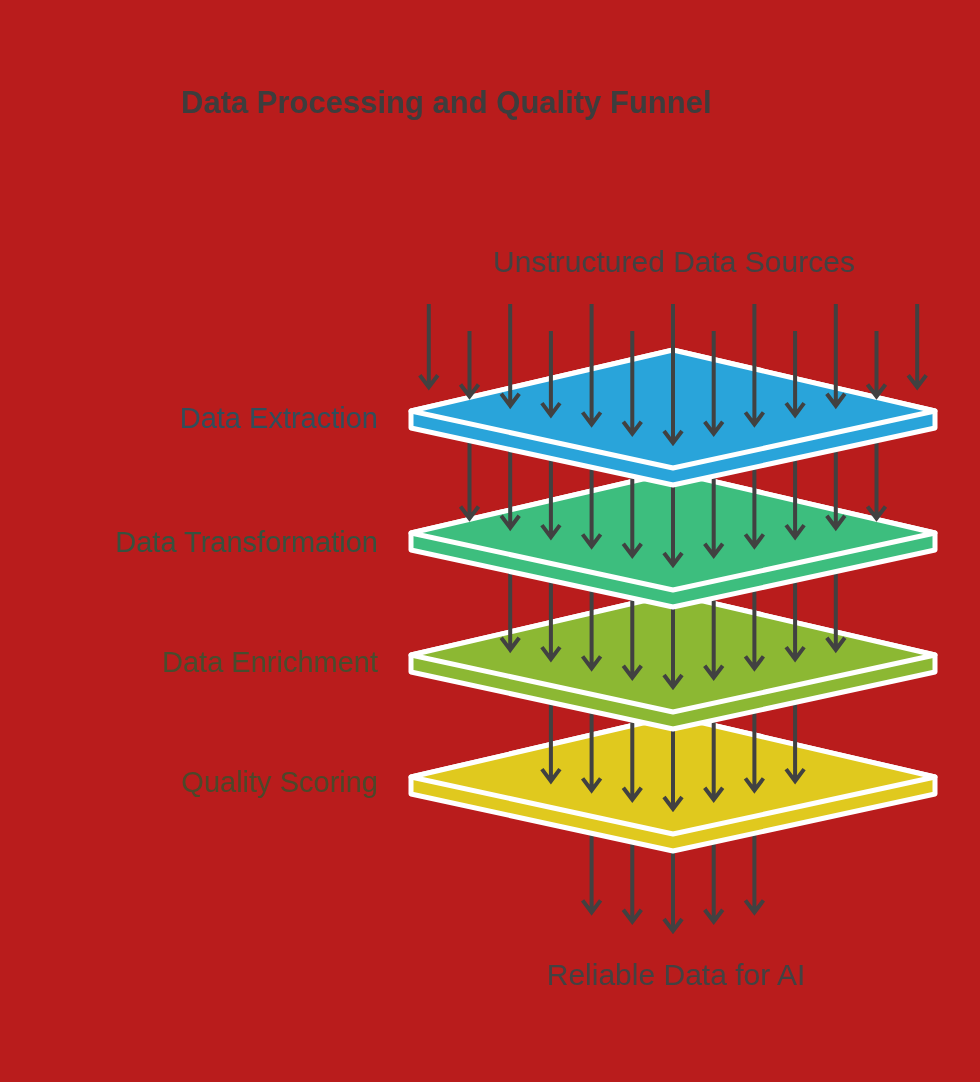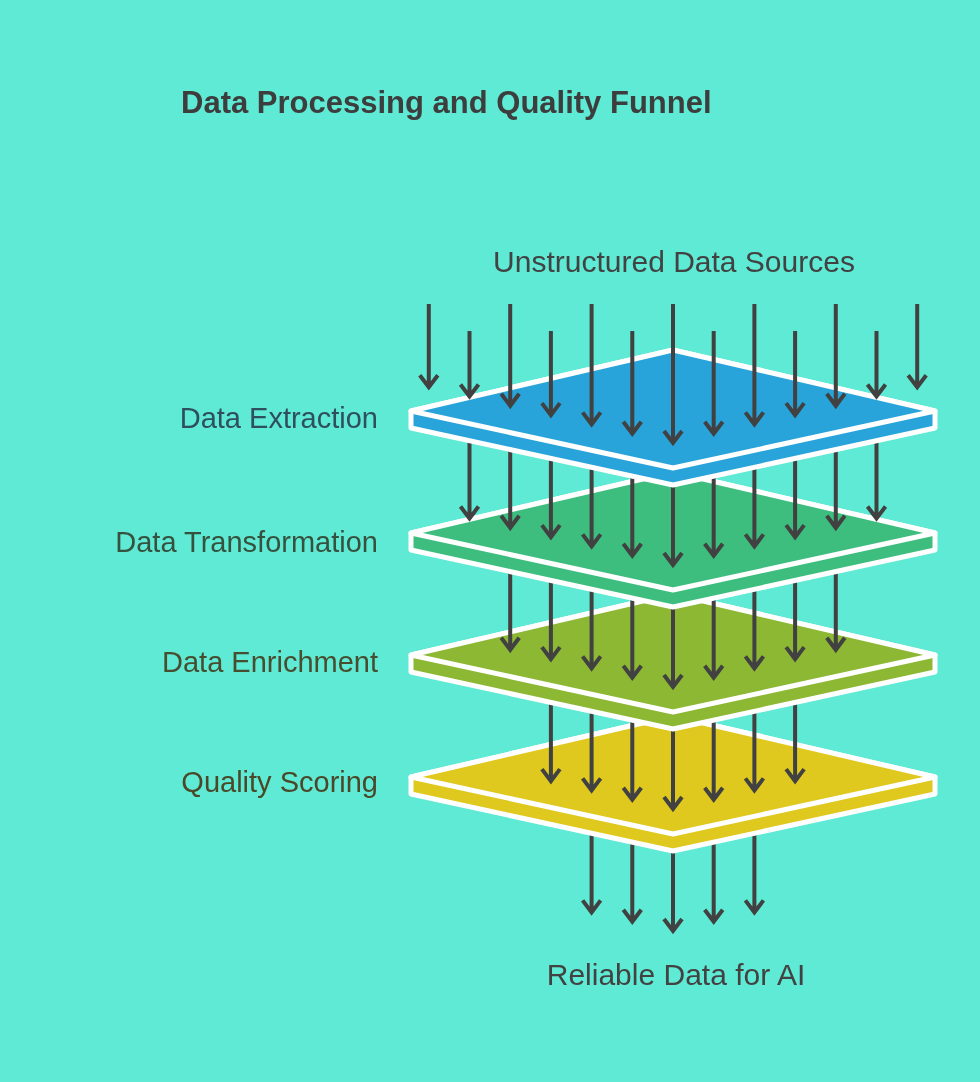--- a/index.html
+++ b/index.html
@@ -4,21 +4,21 @@
 <style>
   html, body {
     margin: 0;
     padding: 0;
     background: #ffffff;
   }
   .canvas {
     position: relative;
     width: 980px;
     height: 1082px;
-    background: #5eead4;
+    background: #b91c1c;
     overflow: hidden;
     font-family: "Liberation Sans", sans-serif;
   }
   svg { display: block; }
   .title {
     font-family: "Liberation Sans", sans-serif;
     font-size: 31px;
     font-weight: 700;
   }
   .flow-label {

